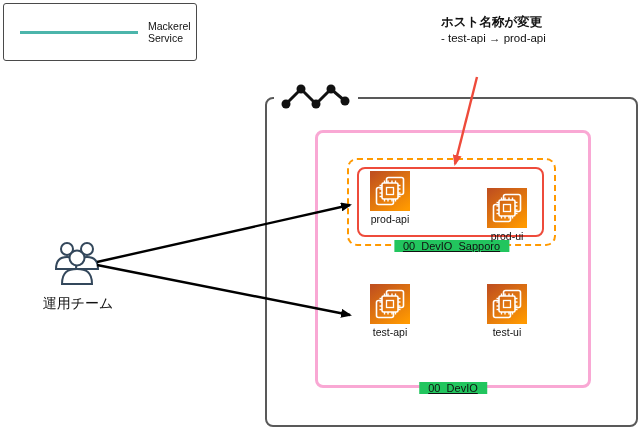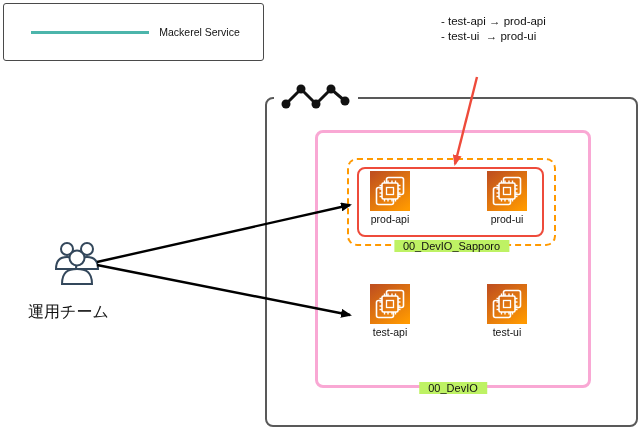--- a/index.html
+++ b/index.html
@@ -1,22 +1,22 @@
 <!DOCTYPE html>
 <html><head>
 <meta charset="utf-8">
 <style>
   * { margin:0; padding:0; box-sizing:border-box; }
   body { background:#ffffff; font-family:"Liberation Sans", sans-serif; }
   .canvas { position:relative; width:640px; height:434px; background:#fff; overflow:hidden; color:#111; }
 
   
-  .legend { position:absolute; left:3px; top:3px; width:261px; height:58px;
+  .legend { position:absolute; left:3px; top:3px; width:194px; height:58px;
             border:1.5px solid #4a4a4a; border-radius:3px; background:#fff;
-            display:flex; flex-direction:row; justify-content:space-evenly; padding:0 12px 0 16px; }
+            display:flex; flex-direction:column; justify-content:space-evenly; padding:0 12px 0 16px; }
   .legend-row { display:flex; align-items:center; gap:10px; }
   .legend-line { width:118px; height:0; flex:0 0 auto; }
   .legend-line.solid  { border-top:3px solid #4CB5AB; }
   .legend-line.dashed { border-top:3px dashed #FF9900; }
   .legend-label { font-size:10.5px; color:#111; }
 
   
   .annotation { position:absolute; left:441px; top:14px; }
   .ann-title { font-size:12.5px; font-weight:bold; line-height:17px; }
   .ann-line  { font-size:11.5px; line-height:15px; white-space:pre; }
@@ -24,45 +24,45 @@
   
   .outer-box { position:absolute; left:265px; top:97px; width:373px; height:330px;
                border:2px solid #595959; border-radius:8px; background:#fff; }
 
   .logo-svg { position:absolute; left:274px; top:79px; background:#fff; }
 
   
   .service-box { position:absolute; left:315px; top:130px; width:276px; height:258px;
                  border:3px solid #f9a8d4; border-radius:8px; }
   .edge-label { position:absolute; left:50%; transform:translateX(-50%);
-                background:#bef264; padding:0 9px; font-size:11px; white-space:nowrap; }
+                background:#22c55e; padding:0 9px; font-size:11px; white-space:nowrap;text-decoration:underline; }
   .service-box > .edge-label { bottom:-9px; }
 
   
   .role-box { position:absolute; width:209px; border:2px dashed #FF9900; border-radius:10px; }
   .role-sapporo { left:347px; top:158px; height:88px; }
   .role-tokyo   { left:347px; top:269px; height:89px; }
   .role-box > .edge-label { bottom:-8px; }
 
   .highlight-box { position:absolute; left:357px; top:167px; width:187px; height:70px;
                    border:2.5px solid #EE4B3B; border-radius:8px; }
 
   
   .host { position:absolute; width:64px; text-align:center; }
   .host svg { display:block; margin:0 auto; }
   .host-label { font-size:10.5px; margin-top:2px; color:#111; }
   .host-prod-api { left:358px; top:171px; }
-  .host-prod-ui  { left:475px; top:171px; }
+  .host-prod-ui  { left:475px; top:188px; }
   .host-test-api { left:358px; top:284px; }
   .host-test-ui  { left:475px; top:284px; }
 
   
   .actor-icon { position:absolute; left:53px; top:238px; }
-  .actor-label { position:absolute; left:28px; top:302px; width:100px;
-                 font-size:16px; color:#111; }
+  .actor-label { position:absolute; left:28px; top:295px; width:100px;
+                 text-align:center; font-size:14px; color:#111; }
 
   
   .arrows { position:absolute; left:0; top:0; pointer-events:none; }
 </style>
 </head>
 <body>
 
 <div class="canvas">
 
   <svg width="0" height="0" style="position:absolute">
@@ -81,22 +81,22 @@
   </svg>
 
   <div class="legend">
     <div class="legend-row">
       <span class="legend-line solid"></span>
       <span class="legend-label">Mackerel Service</span>
     </div>
   </div>
 
   <div class="annotation">
+    <div class="ann-title">ホスト名称が変更</div>
     <div class="ann-line">- test-api → prod-api</div>
-    <div class="ann-line">- test-ui  → prod-ui</div>
   </div>
 
   <div class="outer-box"></div>
 
   <svg class="logo-svg" width="84" height="34" viewBox="0 0 84 34">
     <rect x="0" y="0" width="84" height="34" fill="#fff"></rect>
     <polyline points="12,25 27,10 42,25 57,10 71,22" fill="none" stroke="#111" stroke-width="3"></polyline>
     <g fill="#111">
       <circle cx="12" cy="25" r="4.5"></circle>
       <circle cx="27" cy="10" r="4.5"></circle>

